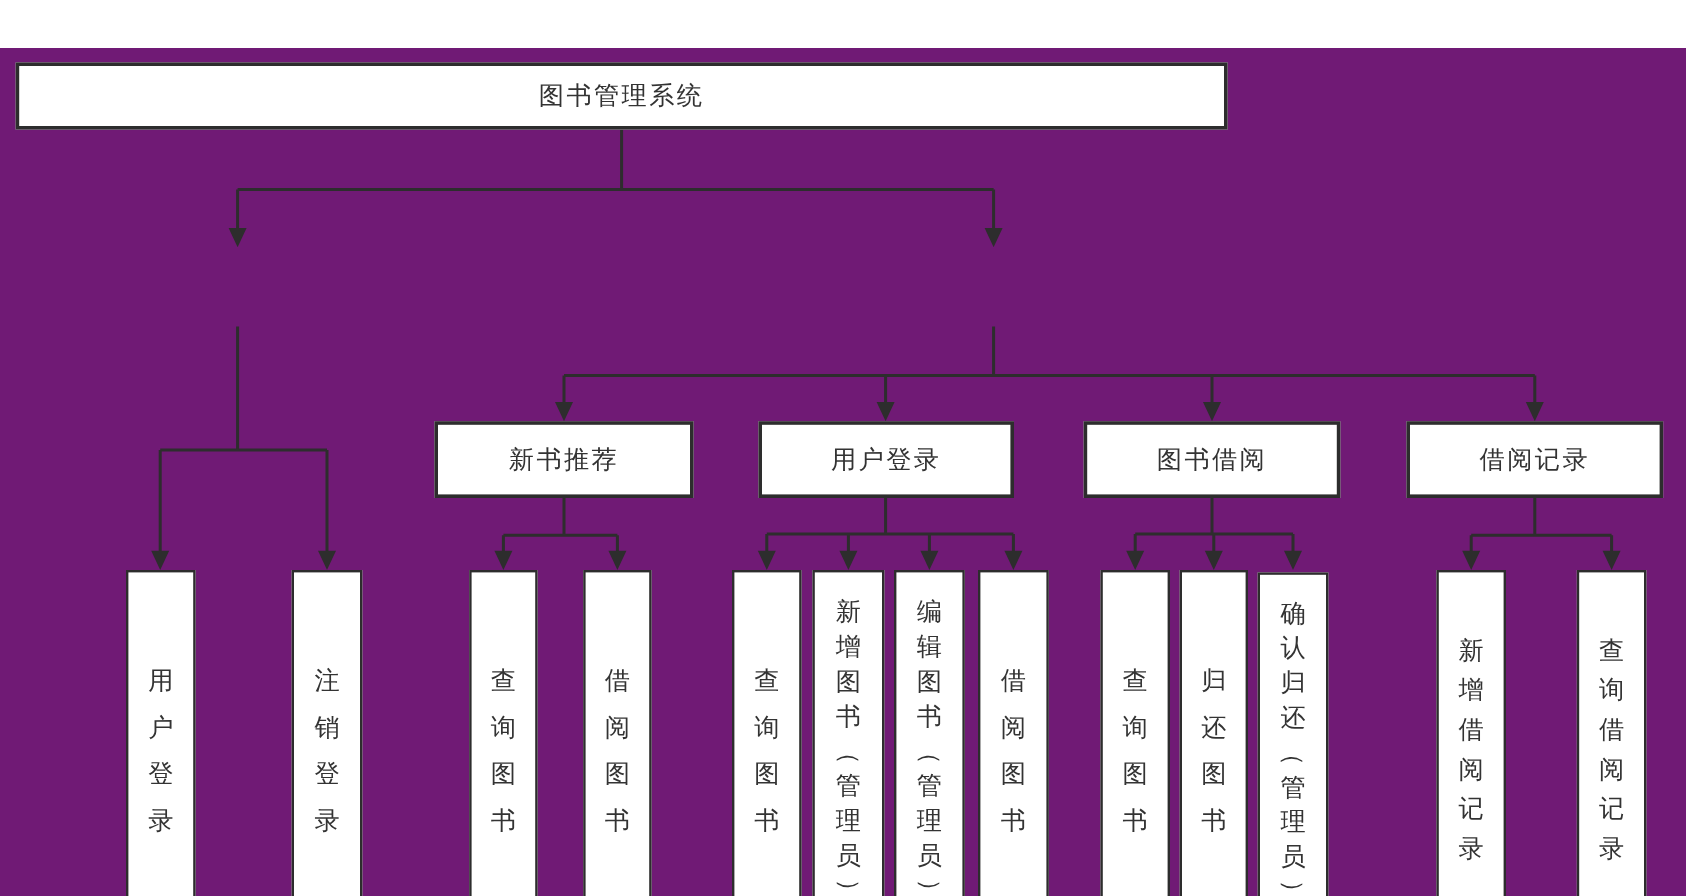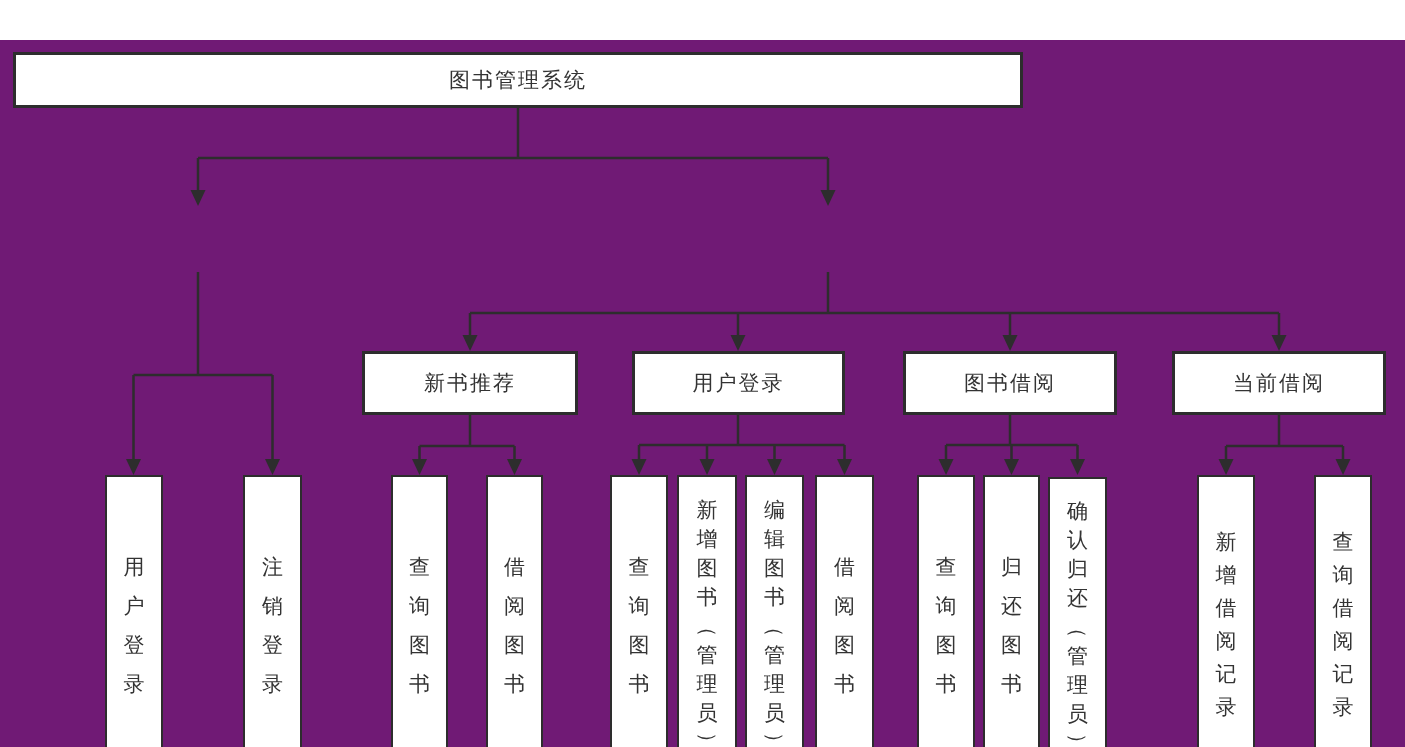--- a/index.html
+++ b/index.html
@@ -69,21 +69,21 @@
       <polygon points="1335.5,419 1350.5,419 1343,435" fill="#2d2d2d" stroke="none"></polygon>
     </g>
   </svg>
 
   <div class="box hbox" style="left:13px;top:12px;width:1010px;height:56px">图书管理系统</div>
 
 
   <div class="box hbox" style="left:362px;top:311px;width:216px;height:64px">新书推荐</div>
   <div class="box hbox" style="left:632px;top:311px;width:213px;height:64px">用户登录</div>
   <div class="box hbox" style="left:903px;top:311px;width:214px;height:64px">图书借阅</div>
-  <div class="box hbox" style="left:1172px;top:311px;width:214px;height:64px">当前借阅</div>
+  <div class="box hbox" style="left:1172px;top:311px;width:214px;height:64px">借阅记录</div>
 
   <div class="box vbox" style="left: 105px; top: 435px; width: 58px; height: 302px; gap: 18px;">
       <span class="vchar">用</span>
       <span class="vchar">户</span>
       <span class="vchar">登</span>
       <span class="vchar">录</span>
     </div>
   <div class="box vbox" style="left: 243px; top: 435px; width: 59px; height: 302px; gap: 18px;">
       <span class="vchar">注</span>
       <span class="vchar">销</span>

